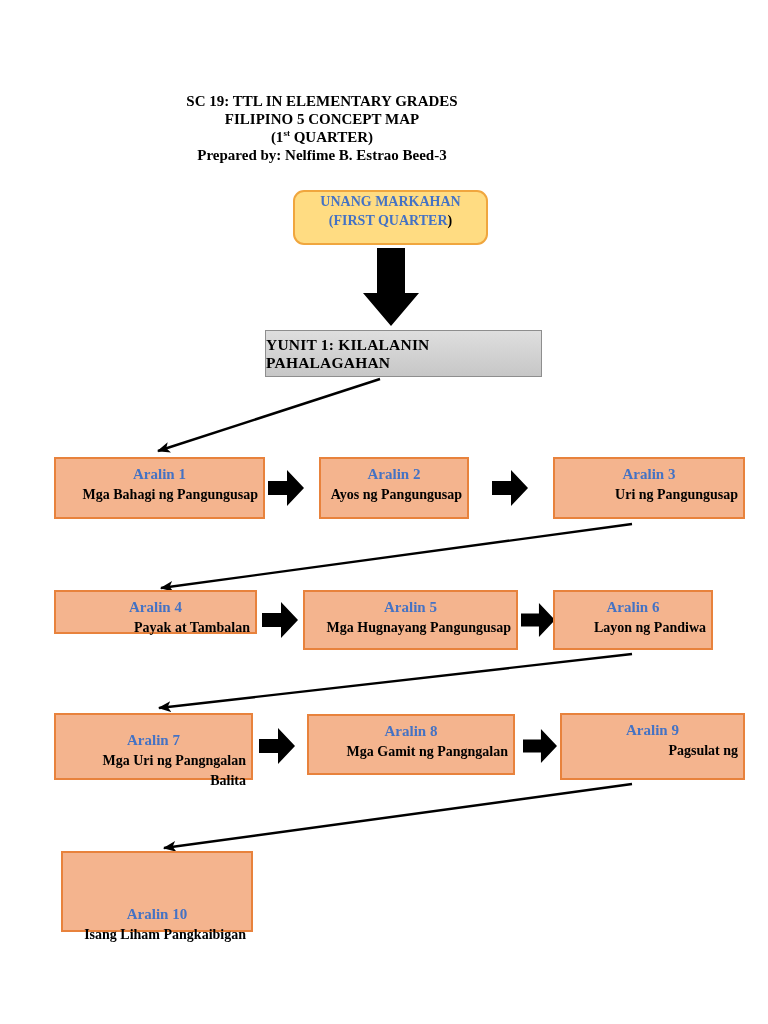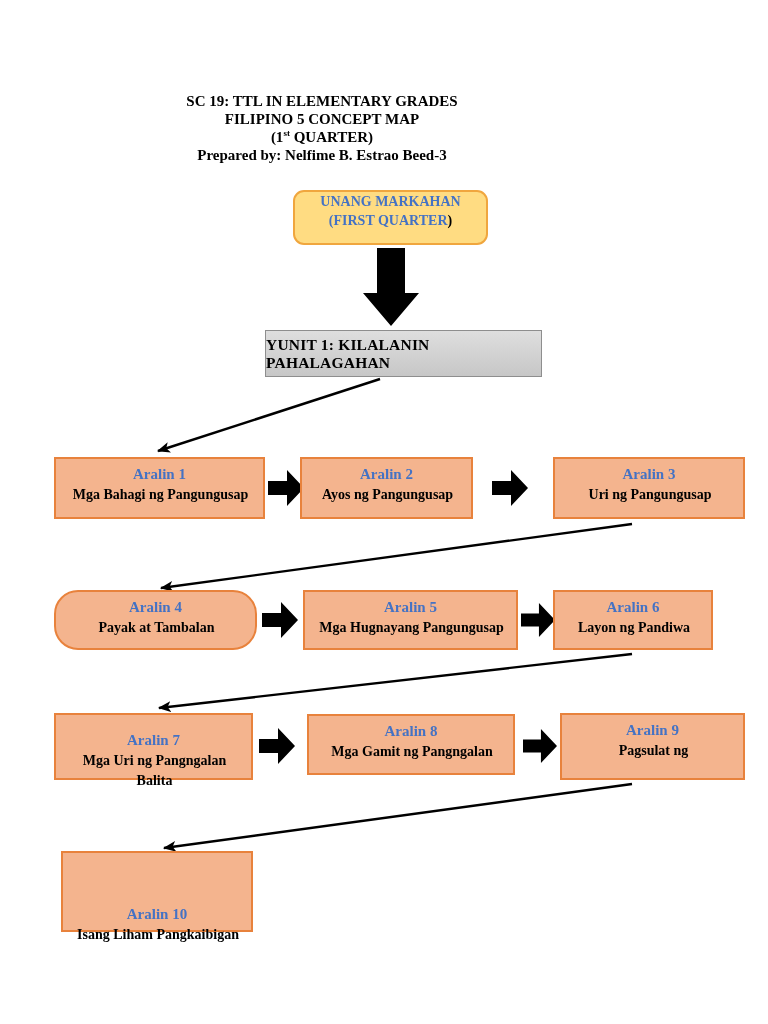--- a/index.html
+++ b/index.html
@@ -43,21 +43,21 @@
   
   .lesson{
     position:absolute;box-sizing:border-box;
     background:var(--lesson-fill);border:2px solid var(--lesson-border);
   }
   .lesson-title{
     color:var(--accent-blue);font-weight:bold;font-size:15px;
     text-align:center;padding-top:6px;line-height:18px;
   }
   .lesson-body{
-    font-weight:bold;font-size:14px;text-align:center;
+    font-weight:bold;font-size:14px;text-align:right;
     padding:2px 5px 0 7px;line-height:20px;color:#000;
   }
   .lesson-body span{display:block;}
   .lesson.tall .lesson-title{padding-top:20px;margin-top:32px;}
   svg{display:block;}
   .connectors{position:absolute;left:0;top:0;}
 </style>
 </head>
 <body>
 
@@ -95,37 +95,37 @@
 
 <div class="lesson" style="left:54px;top:457px;width:211px;height:62px;">
   <div class="lesson-title">Aralin 1</div>
   <div class="lesson-body">
       <span>Mga Bahagi ng Pangungusap</span>
     </div>
 </div>
 <svg class="abs" style="left:268px;top:469px" width="36" height="38" viewBox="0 0 36 38">
   <polygon points="0,12 19,12 19,1 36,19 19,37 19,26 0,26" fill="#000"></polygon>
 </svg>
-<div class="lesson" style="left:300px;top:457px;width:173px;height:62px;">
+<div class="lesson" style="left:319px;top:457px;width:150px;height:62px;">
   <div class="lesson-title">Aralin 2</div>
   <div class="lesson-body">
       <span>Ayos ng Pangungusap</span>
     </div>
 </div>
 <svg class="abs" style="left:492px;top:469px" width="36" height="38" viewBox="0 0 36 38">
   <polygon points="0,12 19,12 19,1 36,19 19,37 19,26 0,26" fill="#000"></polygon>
 </svg>
 <div class="lesson" style="left:553px;top:457px;width:192px;height:62px;">
   <div class="lesson-title">Aralin 3</div>
   <div class="lesson-body">
       <span>Uri ng Pangungusap</span>
     </div>
 </div>
 
-<div class="lesson" style="left:54px;top:590px;width:203px;height:60px;border-radius:24px;">
+<div class="lesson" style="left:54px;top:590px;width:203px;height:44px;">
   <div class="lesson-title">Aralin 4</div>
   <div class="lesson-body">
       <span>Payak at Tambalan</span>
     </div>
 </div>
 <svg class="abs" style="left:262px;top:601px" width="36" height="38" viewBox="0 0 36 38">
   <polygon points="0,12 19,12 19,1 36,19 19,37 19,26 0,26" fill="#000"></polygon>
 </svg>
 <div class="lesson" style="left:303px;top:590px;width:215px;height:60px;">
   <div class="lesson-title">Aralin 5</div>

